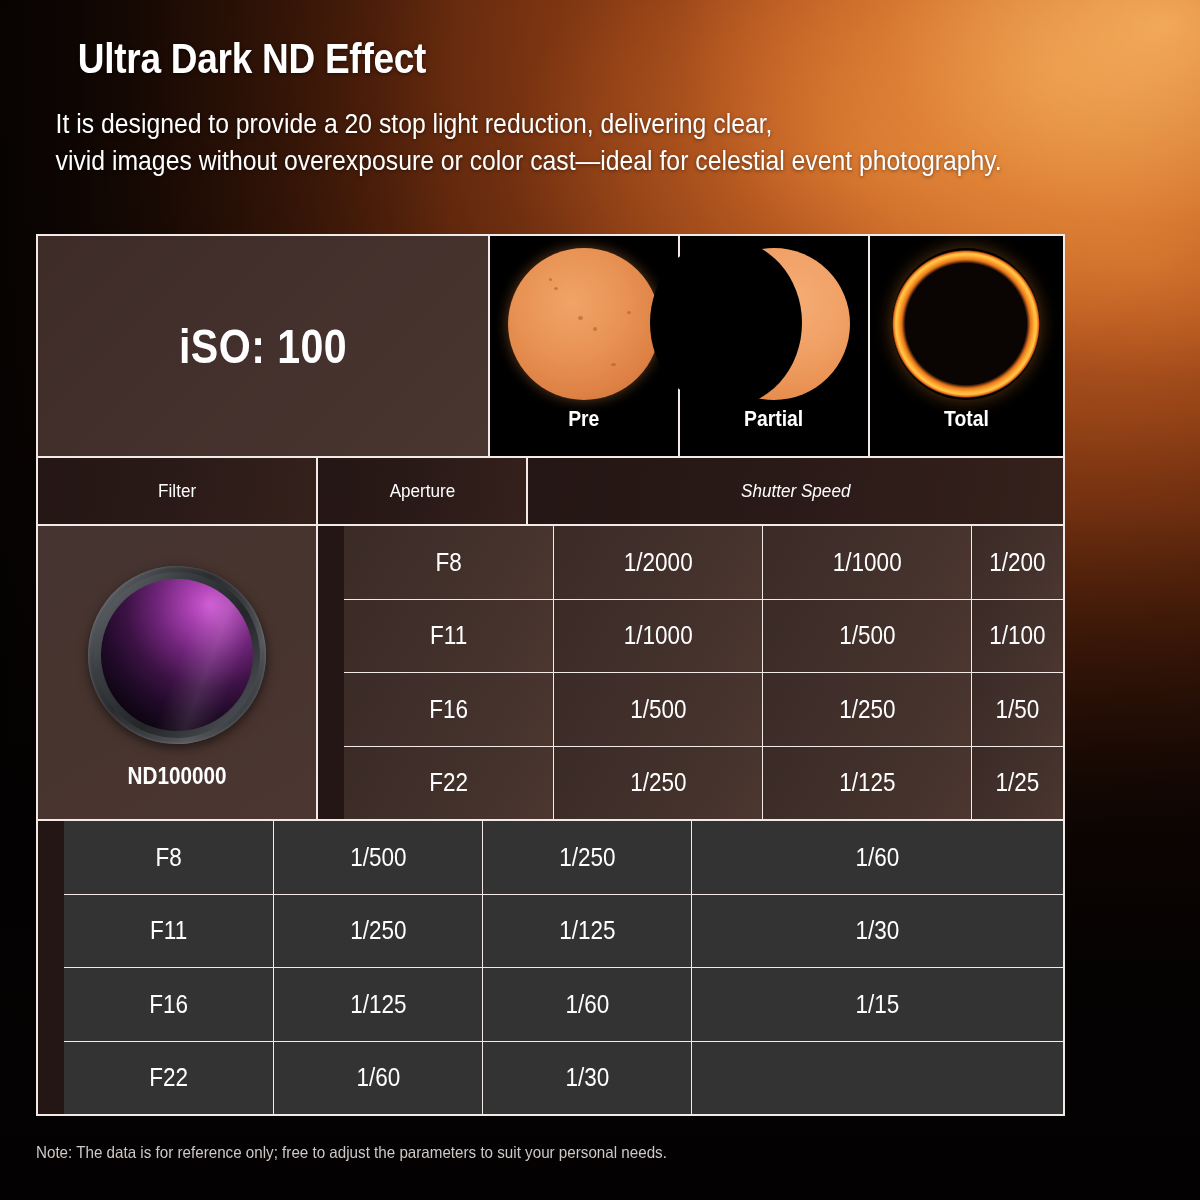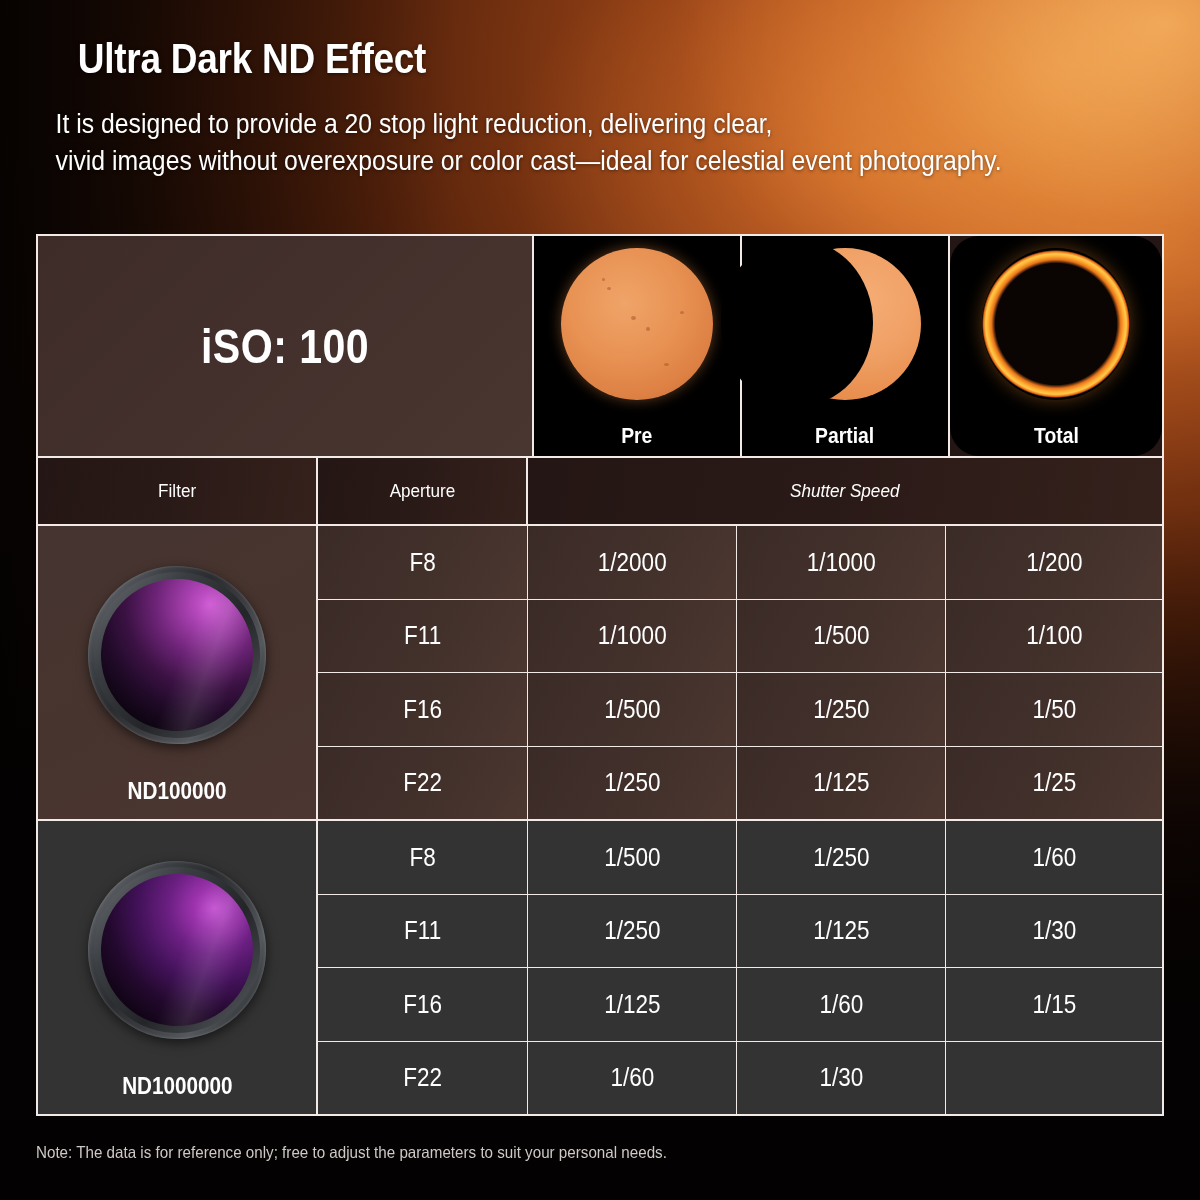--- a/index.html
+++ b/index.html
@@ -51,21 +51,21 @@
     font-size:27.5px; color:#ffffff; line-height:1.33;
     transform:scaleX(0.9); transform-origin:center;
     text-shadow:0 1px 4px rgba(0,0,0,0.5);
     font-weight:400;
   }
   .subtitle .ln { display:block; }
 
   
   .table-wrap {
     position:absolute; left:36px; top:234px;
-    width:1128px; height:882px;
+    width:1029px; height:882px;
     border:2px solid #f2eae6;
     display:flex; flex-direction:column;
     background:#241614;
   }
   
   .top-band { display:flex; height:222px; border-bottom:2px solid #f2eae6; }
   .iso-cell {
     width:496px;
     background:linear-gradient(135deg,#3e2c29 0%,#43302c 45%,#4a3630 100%);
     display:flex; align-items:center; justify-content:center;
@@ -74,23 +74,23 @@
   .iso-text {
     color:#ffffff; font-size:49px; font-weight:600;
     transform:scaleX(0.84); transform-origin:center;
     letter-spacing:0.5px;
   }
   .phase-cell {
     width:208px; background:#000000;
     position:relative;
     border-right:2px solid #f2eae6;
     display:flex; flex-direction:column; align-items:center; justify-content:flex-end;
-    padding-bottom:7px;
-  }
-  .phase-cell:last-child { border-right:none; width:212px;border-radius:29px; }
+    padding-bottom:24px;
+  }
+  .phase-cell:last-child { border-right:none; width:212px; }
   .phase-img { position:absolute; left:0; right:0; top:6px; height:170px; }
   .phase-label {
     position:relative; z-index:3;
     color:#ffffff; font-size:22px; font-weight:bold;
     transform:scaleX(0.88); transform-origin:center;
   }
   
   .sun-disc {
     position:absolute; left:50%; top:48%; transform:translate(-50%,-50%);
     width:152px; height:152px; border-radius:50%;
@@ -142,21 +142,21 @@
   .block + .block { border-top:2px solid #f2eae6; }
   .block-a .filter-cell { background:linear-gradient(150deg,#463431 0%,#48342f 50%,#4b3631 100%); }
   .block-a .cell { background:linear-gradient(120deg,#3b2b27 0%,#42302b 55%,#4c3730 100%); }
   .block-b .filter-cell { background:#333333; }
   .block-b .cell { background:#333333; }
 
   .filter-cell {
     width:280px; position:relative;
     display:flex; flex-direction:column; align-items:center; justify-content:flex-end;
     border-right:2px solid #f2eae6;
-    padding-bottom:14px;
+    padding-bottom:29px;
   }
   .filter-name {
     color:#ffffff; font-size:23px; font-weight:bold; position:relative; z-index:4;
     transform:scaleX(0.9); transform-origin:center;
   }
   .lens {
     position:absolute; left:50%; top:44%; transform:translate(-50%,-50%) rotate(-8deg);
     width:178px; height:178px; border-radius:50%;
     background:
       linear-gradient(135deg,#8d9094 0%,#5d6064 12%,#3d4044 26%,#2a2c2f 42%,#3a3c40 58%,#55585c 74%,#303336 90%,#1c1e20 100%);
@@ -185,21 +185,21 @@
   .glass-b {
     background:
       radial-gradient(circle at 78% 26%, #c24fd0 0%, #9a32ab 13%, #6b1f82 28%, #43125a 46%, #24092f 64%, #0d0311 84%, #050107 100%);
   }
   .lens .sheen {
     position:absolute; inset:13px; border-radius:50%;
     background:linear-gradient(118deg, rgba(255,255,255,0) 52%, rgba(255,255,255,0.10) 66%, rgba(255,255,255,0) 80%);
   }
 
   .rows-col { flex:1; display:flex; flex-direction:column; }
-  .row { flex:1; display:flex; border-bottom:1.6px solid #f2eae6; }
+  .row { flex:1; display:flex; border-bottom:1.6px solid #f2eae6;margin-left:26px; }
   .row:last-child { border-bottom:none; }
   .cell {
     display:flex; align-items:center; justify-content:center;
     color:#ffffff; font-size:25px;
     border-right:1.6px solid #f2eae6;
   }
   .cell span { transform:scaleX(0.9); display:inline-block; }
   .c-aperture { width:210px; }
   .c-pre { width:209px; }
   .c-partial { width:209px; }
@@ -349,29 +349,20 @@
                 <span>1/125</span>
               </div>
             <div class="cell c-total">
                 <span>1/25</span>
               </div>
           </div>
         </div>
       </div>
 
       <div class="block block-b">
-        <div class="filter-cell">
-          <div class="lens">
-            <div class="knurl"></div>
-            <div class="inner-ring"></div>
-            <div class="glass glass-b"></div>
-            <div class="sheen"></div>
-          </div>
-          <div class="filter-name">ND1000000</div>
-        </div>
         <div class="rows-col">
           <div class="row">
             <div class="cell c-aperture">
                 <span>F8</span>
               </div>
             <div class="cell c-pre">
                 <span>1/500</span>
               </div>
             <div class="cell c-partial">
                 <span>1/250</span>

